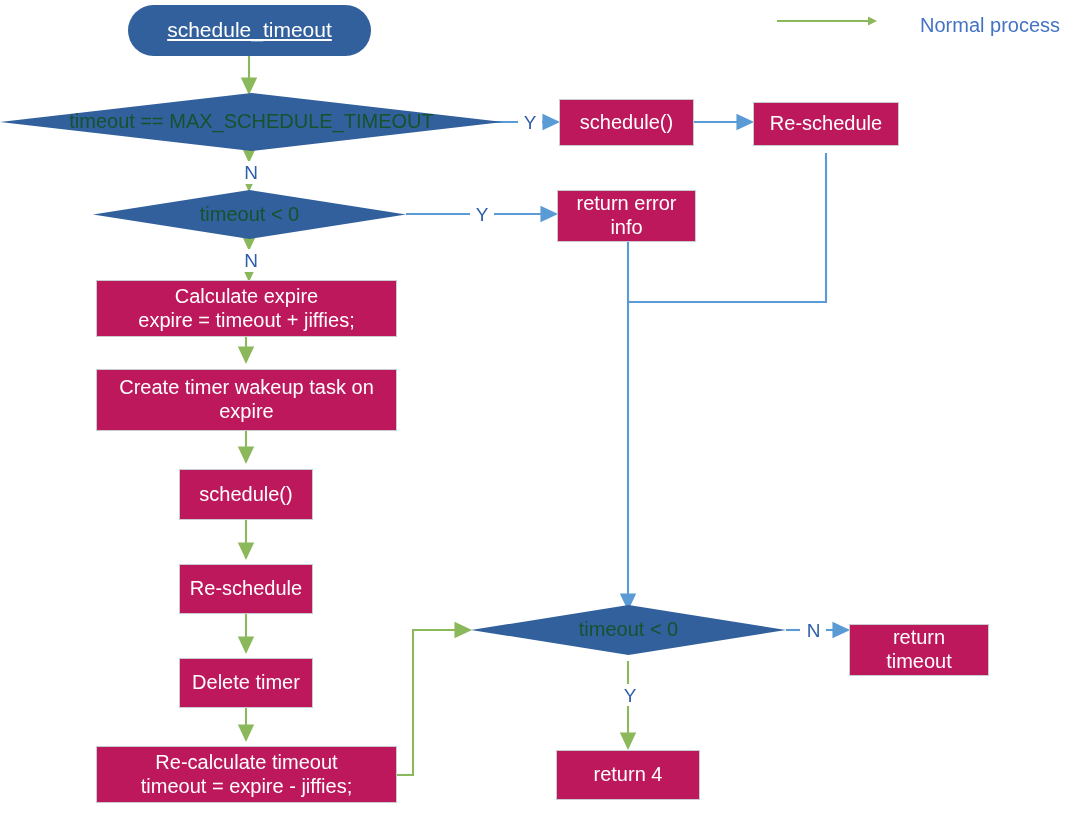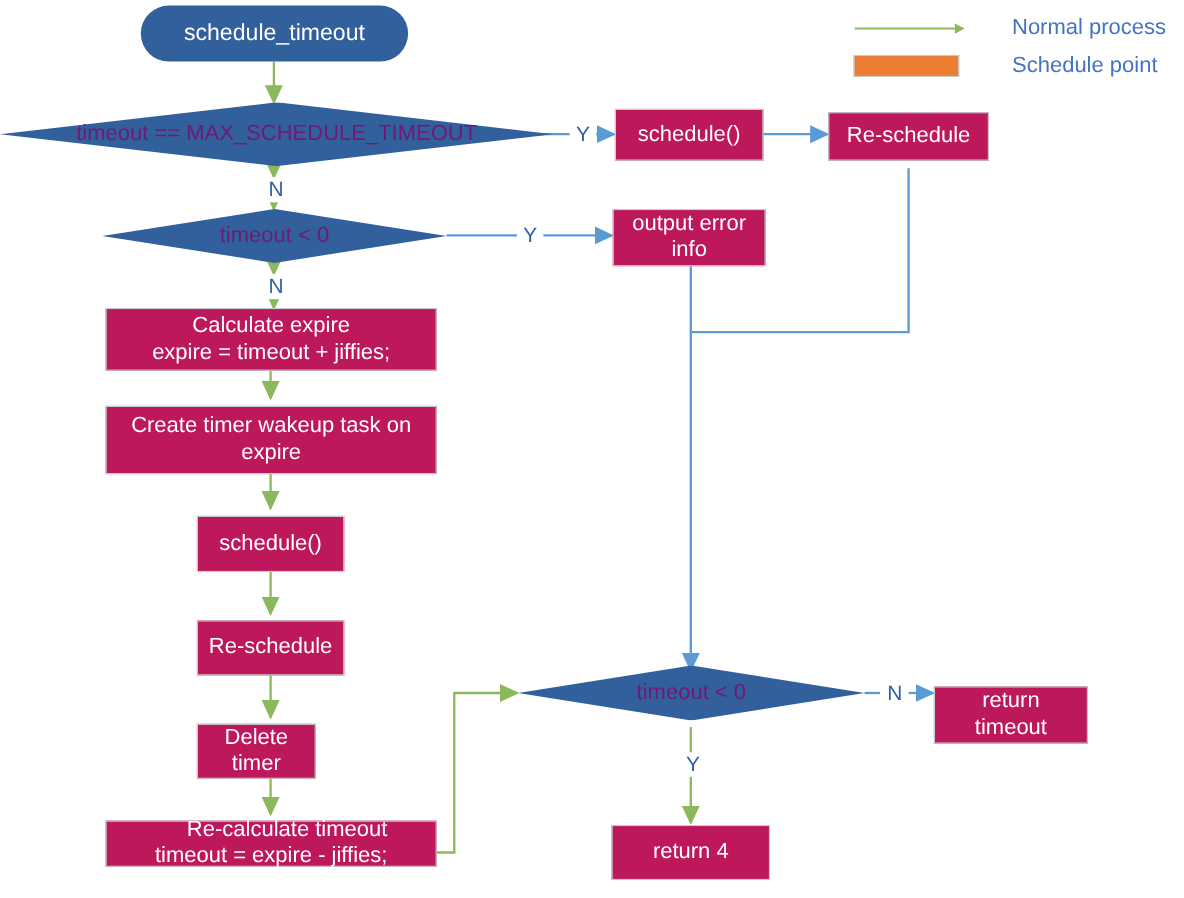--- a/index.html
+++ b/index.html
@@ -20,42 +20,42 @@
     display:flex;align-items:center;justify-content:center;
     text-align:center;
     color:#ffffff;
     line-height:1.18;
     white-space:pre-line;
     border:1px solid #c9ccce;
   }
   .proc{background:#be185d;font-size:20px;}
   .sched{background:#be185d;font-size:20px;}
   .decision{
-    background:transparent;border:0;color:#701a75;font-size:20px;
+    background:transparent;border:0;color:#14532d;font-size:20px;
   }
   .decision .dmd{
     position:absolute;left:0;top:0;width:100%;height:100%;
     background:#31609c;
     clip-path:polygon(50% 0%,100% 50%,50% 100%,0% 50%);
   }
   .decision .dlabel{position:relative;z-index:2;}
   .terminator{
     background:#31609c;border:0;border-radius:999px;font-size:21px;
   }
 
   
   .elabel{
     position:absolute;color:#2f5fa8;font-size:19px;
     line-height:1;background:#ffffff;padding:0 2px;
     display:flex;align-items:center;justify-content:center;
   }
 
   
   #legend{position:absolute;left:776px;top:4px;width:296px;height:76px;}
-  .lg-row{position:absolute;display:flex;align-items:center;}
+  .lg-row{position:absolute;display:flex;align-items:flex-start;}
   .lg-text{color:#4472c4;font-size:20px;white-space:nowrap;}
   .lg-swatch{width:96px;height:20px;background:#ed7d31;border:1px solid #c9ccce;box-sizing:border-box;}
 </style>
 </head>
 <body>
 
 <div id="stage">
 
   <svg id="wires" viewBox="0 0 1076 816" width="1076" height="816" aria-hidden="true">
     <defs>
@@ -105,27 +105,23 @@
   </svg>
 
   <div id="legend">
     <div class="lg-row" style="left:0;top:10px;">
       <svg width="102" height="14">
         <line x1="1" y1="7" x2="92" y2="7" stroke="#8CB85C" stroke-width="1.8"></line>
         <path d="M92,2.4 L101,7 L92,11.6 z" fill="#8CB85C"></path>
       </svg>
       <span class="lg-text" style="margin-left:42px;">Normal process</span>
     </div>
-    <div class="lg-row" style="left:0;top:44px;">
-      <span class="lg-swatch"></span>
-      <span class="lg-text" style="margin-left:48px;">Schedule point</span>
-    </div>
   </div>
 
-  <div class="node terminator" style="left:128px;top:5px;width:243px;height:51px;">
+  <div class="node terminator" style="left:128px;top:5px;width:243px;height:51px;text-decoration:underline;">
     <span>schedule_timeout</span>
   </div>
 
   <div class="node decision" style="left:0px;top:93px;width:503px;height:58px;">
     <span class="dmd"></span>
     <span class="dlabel">timeout == MAX_SCHEDULE_TIMEOUT</span>
   </div>
 
   <div class="node sched" style="left:559px;top:99px;width:135px;height:47px;">
     <span>schedule()</span>
@@ -134,46 +130,46 @@
   <div class="node proc" style="left:753px;top:102px;width:146px;height:44px;">
     <span>Re-schedule</span>
   </div>
 
   <div class="node decision" style="left:93px;top:190px;width:313px;height:49px;">
     <span class="dmd"></span>
     <span class="dlabel">timeout &lt; 0</span>
   </div>
 
   <div class="node proc" style="left:557px;top:190px;width:139px;height:52px;">
-    <span>output error
+    <span>return error
 info</span>
   </div>
 
   <div class="node proc" style="left:96px;top:280px;width:301px;height:57px;">
     <span>Calculate expire
 expire = timeout + jiffies;</span>
   </div>
 
   <div class="node proc" style="left:96px;top:369px;width:301px;height:62px;padding:0 19px;">
     <span>Create timer wakeup task on expire</span>
   </div>
 
   <div class="node sched" style="left:179px;top:469px;width:134px;height:51px;">
     <span>schedule()</span>
   </div>
 
   <div class="node proc" style="left:179px;top:564px;width:134px;height:50px;">
     <span>Re-schedule</span>
   </div>
 
-  <div class="node proc" style="left:179px;top:658px;width:108px;height:50px;">
+  <div class="node proc" style="left:179px;top:658px;width:134px;height:50px;">
     <span>Delete timer</span>
   </div>
 
-  <div class="node proc" style="left:96px;top:746px;width:301px;height:42px;text-align:right;">
+  <div class="node proc" style="left:96px;top:746px;width:301px;height:57px;">
     <span>Re-calculate timeout
 timeout = expire - jiffies;</span>
   </div>
 
   <div class="node decision" style="left:471px;top:605px;width:315px;height:50px;">
     <span class="dmd"></span>
     <span class="dlabel">timeout &lt; 0</span>
   </div>
 
   <div class="node proc" style="left:849px;top:624px;width:140px;height:52px;">

